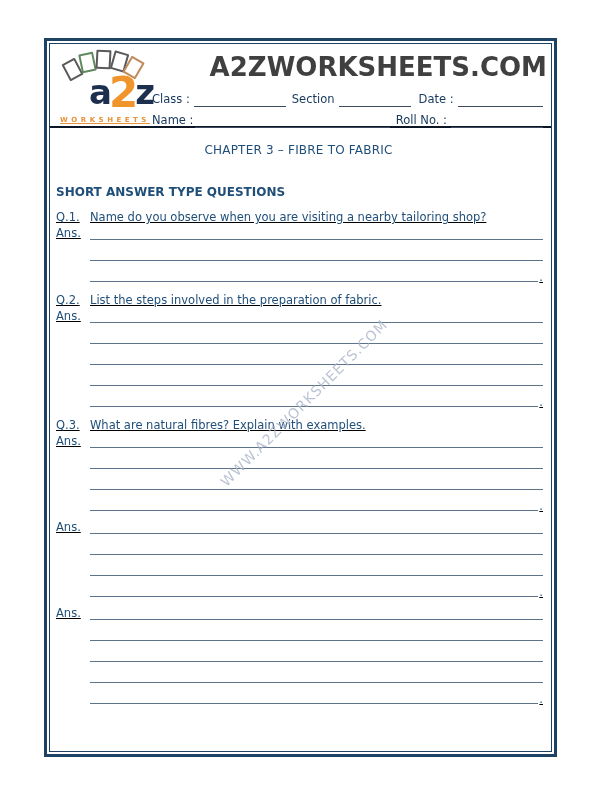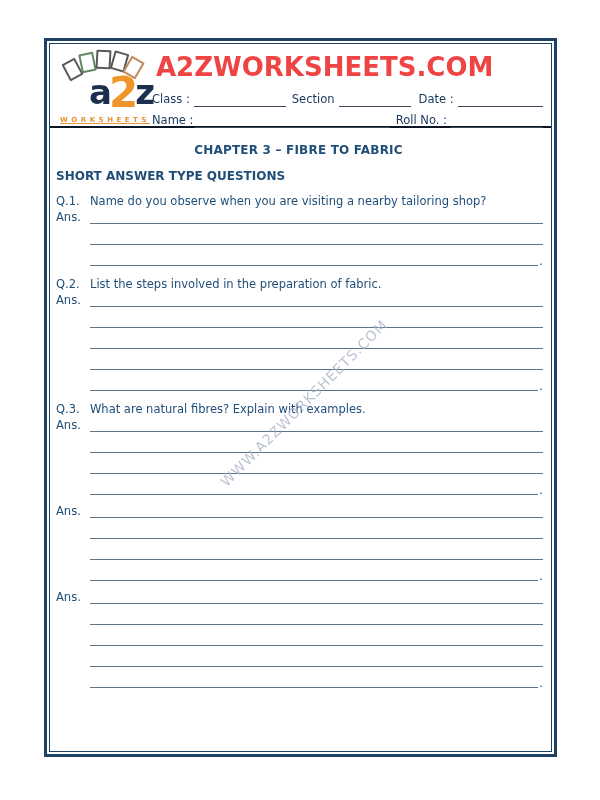--- a/index.html
+++ b/index.html
@@ -47,47 +47,47 @@
     width: 16px; height: 5px; background: #2aa5a0;
     transform: rotate(-35deg); z-index: -1;
   }
   .logo-word {
     position: absolute; bottom: 1px; left: 0; width: 100%;
     text-align: center; font-size: 7px; font-weight: bold;
     color: #e8923a; letter-spacing: 3.5px; white-space: nowrap; text-decoration: underline;
   }
   .site-title {
     position: absolute; left: 106px; right: 4px; top: 8px;
-    text-align: left; font-size: 26px; font-weight: bold; color: #ef4444;
+    text-align: right; font-size: 26px; font-weight: bold; color: #404040;
     white-space: nowrap;
   }
   .fields { position: absolute; left: 102px; right: 8px; top: 42px; }
   .frow {
     display: flex; align-items: flex-end;
     height: 19px; margin-top: 2px;
     font-size: 11.5px; color: #17375d;
   }
   .frow .lbl { white-space: nowrap; padding-bottom: 1px; }
   .blank { border-bottom: 1px solid #3c4a5c; height: 13px; }
   .b-name { flex: 1; margin: 0 6px 0 2px; }
   .b-roll { width: 92px; margin-left: 4px; }
   .b-class { width: 92px; margin: 0 6px 0 4px; }
   .b-section { width: 72px; margin: 0 8px 0 4px; }
   .b-date { flex: 1; margin-left: 4px; }
   
   .content { padding: 0 8px 0 4px; position: relative; }
   .chapter {
     margin-top: 15px; text-align: center;
-    font-size: 12px; font-weight: bold; color: #1f4e79; letter-spacing: .2px;
+    font-size: 12px; font-weight: normal; color: #1f4e79; letter-spacing: .2px;
   }
   .section-heading {
-    margin-top: 12px; padding-left: 2px;
+    margin-top: 28px; padding-left: 2px;
     font-size: 12px; font-weight: bold; color: #1f4e79;
   }
-  .question { margin-top: 9px; }
+  .question { margin-top: 9px; text-decoration: underline; }
   .q-row { display: flex; font-size: 11.5px; color: #1f4e79; line-height: 18px; }
   .q-num { flex: none; width: 36px; padding-left: 2px; }
   .q-text { flex: 1; }
   .a-row { display: flex; font-size: 11.5px; color: #1f4e79; }
   .ans-label { flex: none; width: 36px; padding-left: 2px; height: 14px; line-height: 15px; }
   .ans-lines { flex: 1; }
   .ans-row { display: flex; align-items: flex-end; }
   .ans-line { flex: 1; height: 21px; border-bottom: 1px solid #5d7389; }
   .ans-row:first-child .ans-line { height: 14px; }
   .period { flex: none; line-height: 9px; margin-left: 1px; font-size: 11.5px; color: #1f4e79; }

